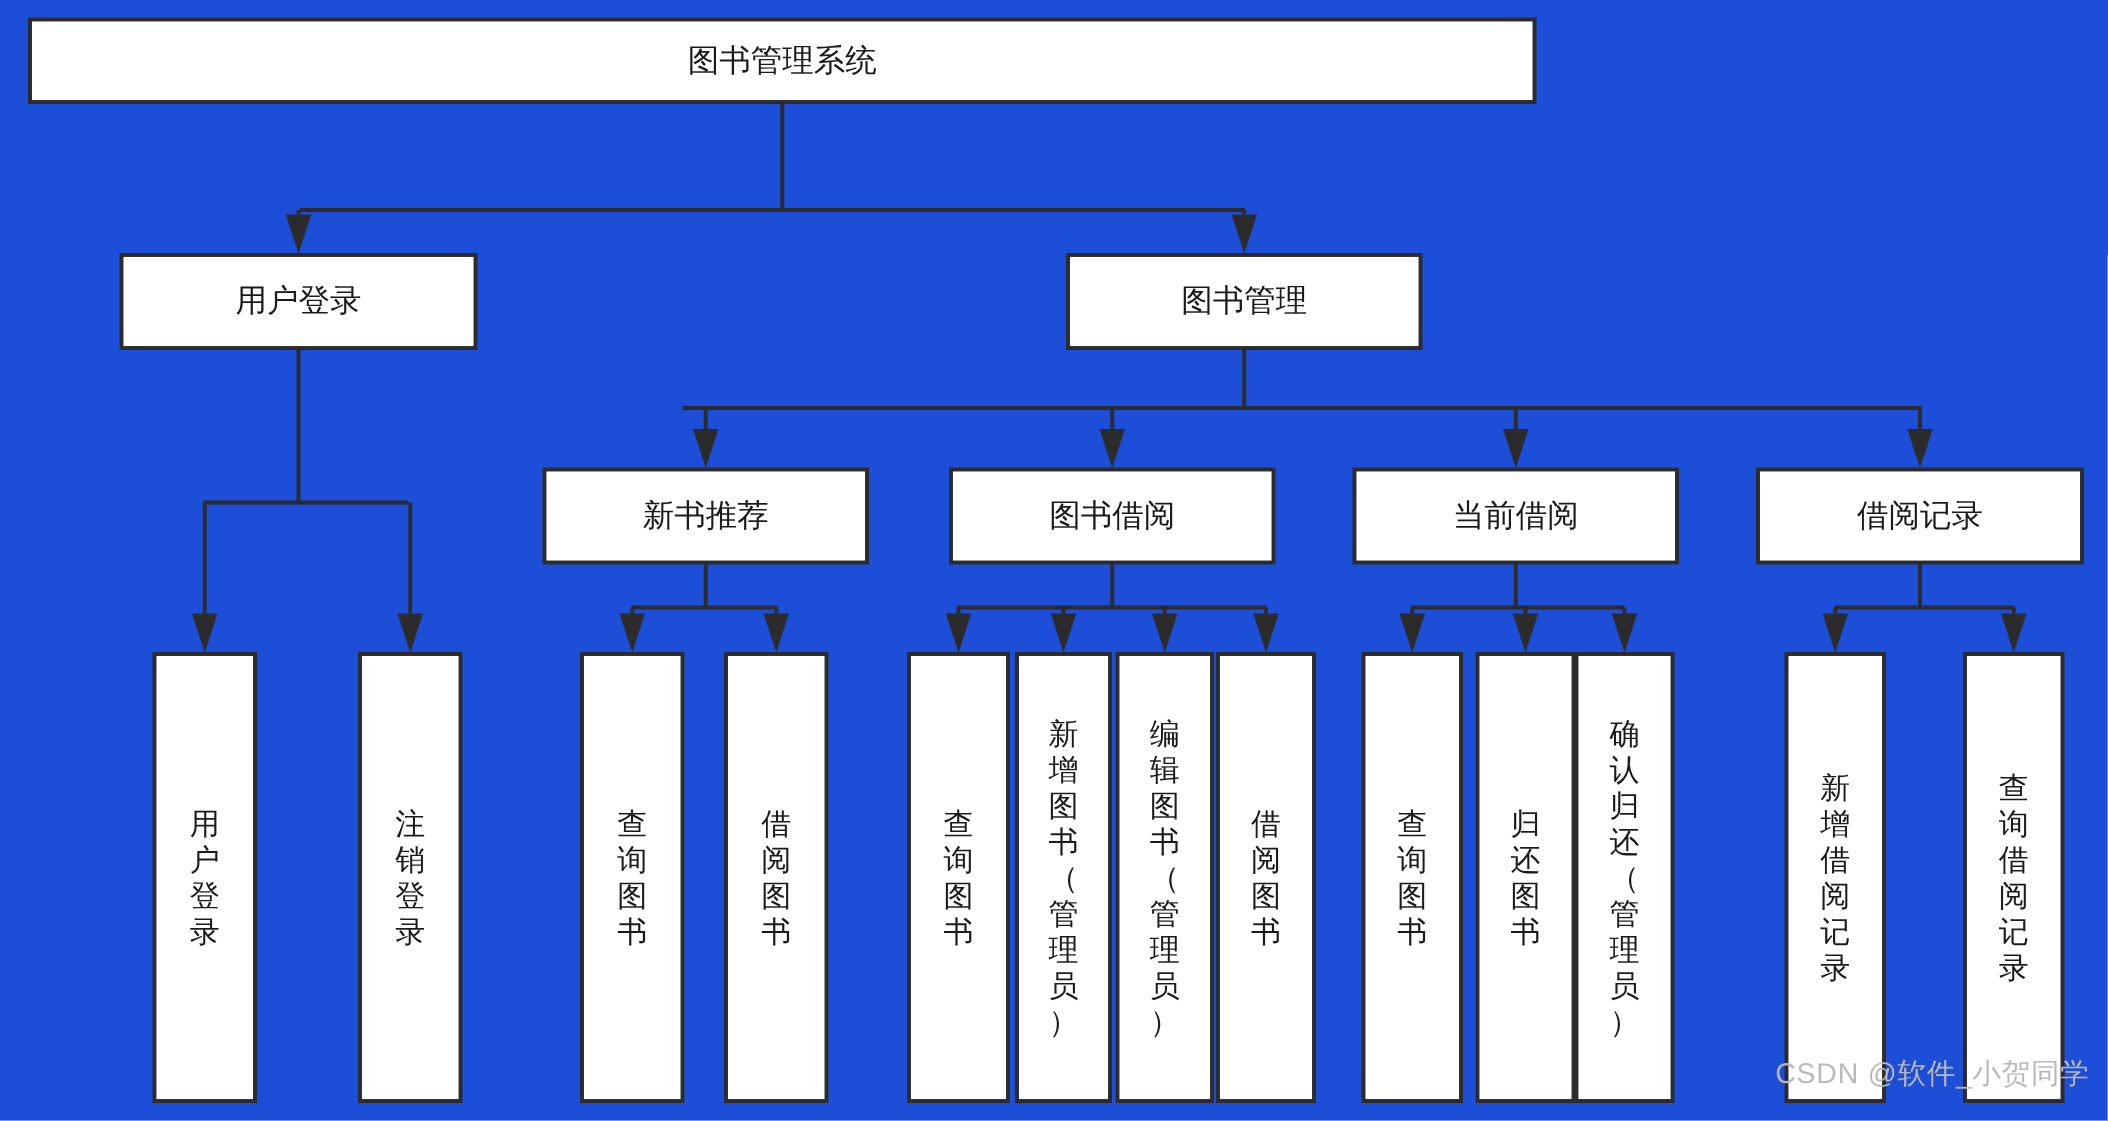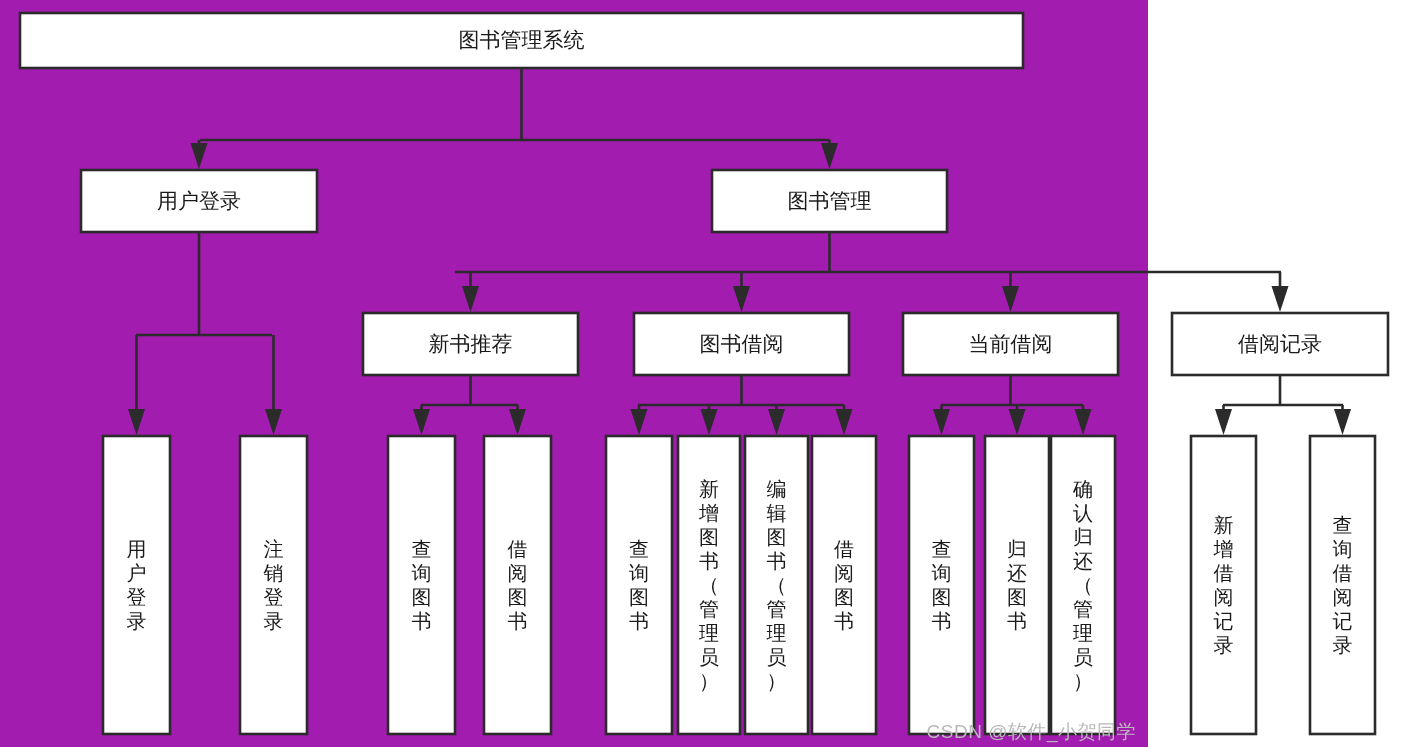--- a/index.html
+++ b/index.html
@@ -10,23 +10,23 @@
   }
   body {
     width: 1405px;
     height: 747px;
     font-family: "Liberation Sans", "DejaVu Sans", sans-serif;
     overflow: hidden;
     position: relative;
   }
   #diagram-root {
     position: relative;
-    width: 1148px;
+    width: 1405px;
     height: 747px;
-    background: #a21caf;
+    background: #1d4ed8;
   }
   svg.diagram-canvas {
     position: absolute;
     top: 0;
     left: 0;
     width: 1405px;
     height: 747px;
     display: block;
   }
   .node-box {
@@ -53,21 +53,21 @@
   }
   .node-label-vertical {
     fill: #1a1a1a;
     font-family: "Liberation Sans", "DejaVu Sans", sans-serif;
     font-size: 20px;
     text-anchor: middle;
   }
   .watermark-text {
     position: absolute;
     right: 12px;
-    bottom: 2px;
+    bottom: 18px;
     font-family: "Liberation Sans", "DejaVu Sans", sans-serif;
     font-size: 19px;
     color: #b9b9b9;
     letter-spacing: 0.5px;
     white-space: nowrap;
     user-select: none;
     pointer-events: none;
   }
 </style>
 </head>

